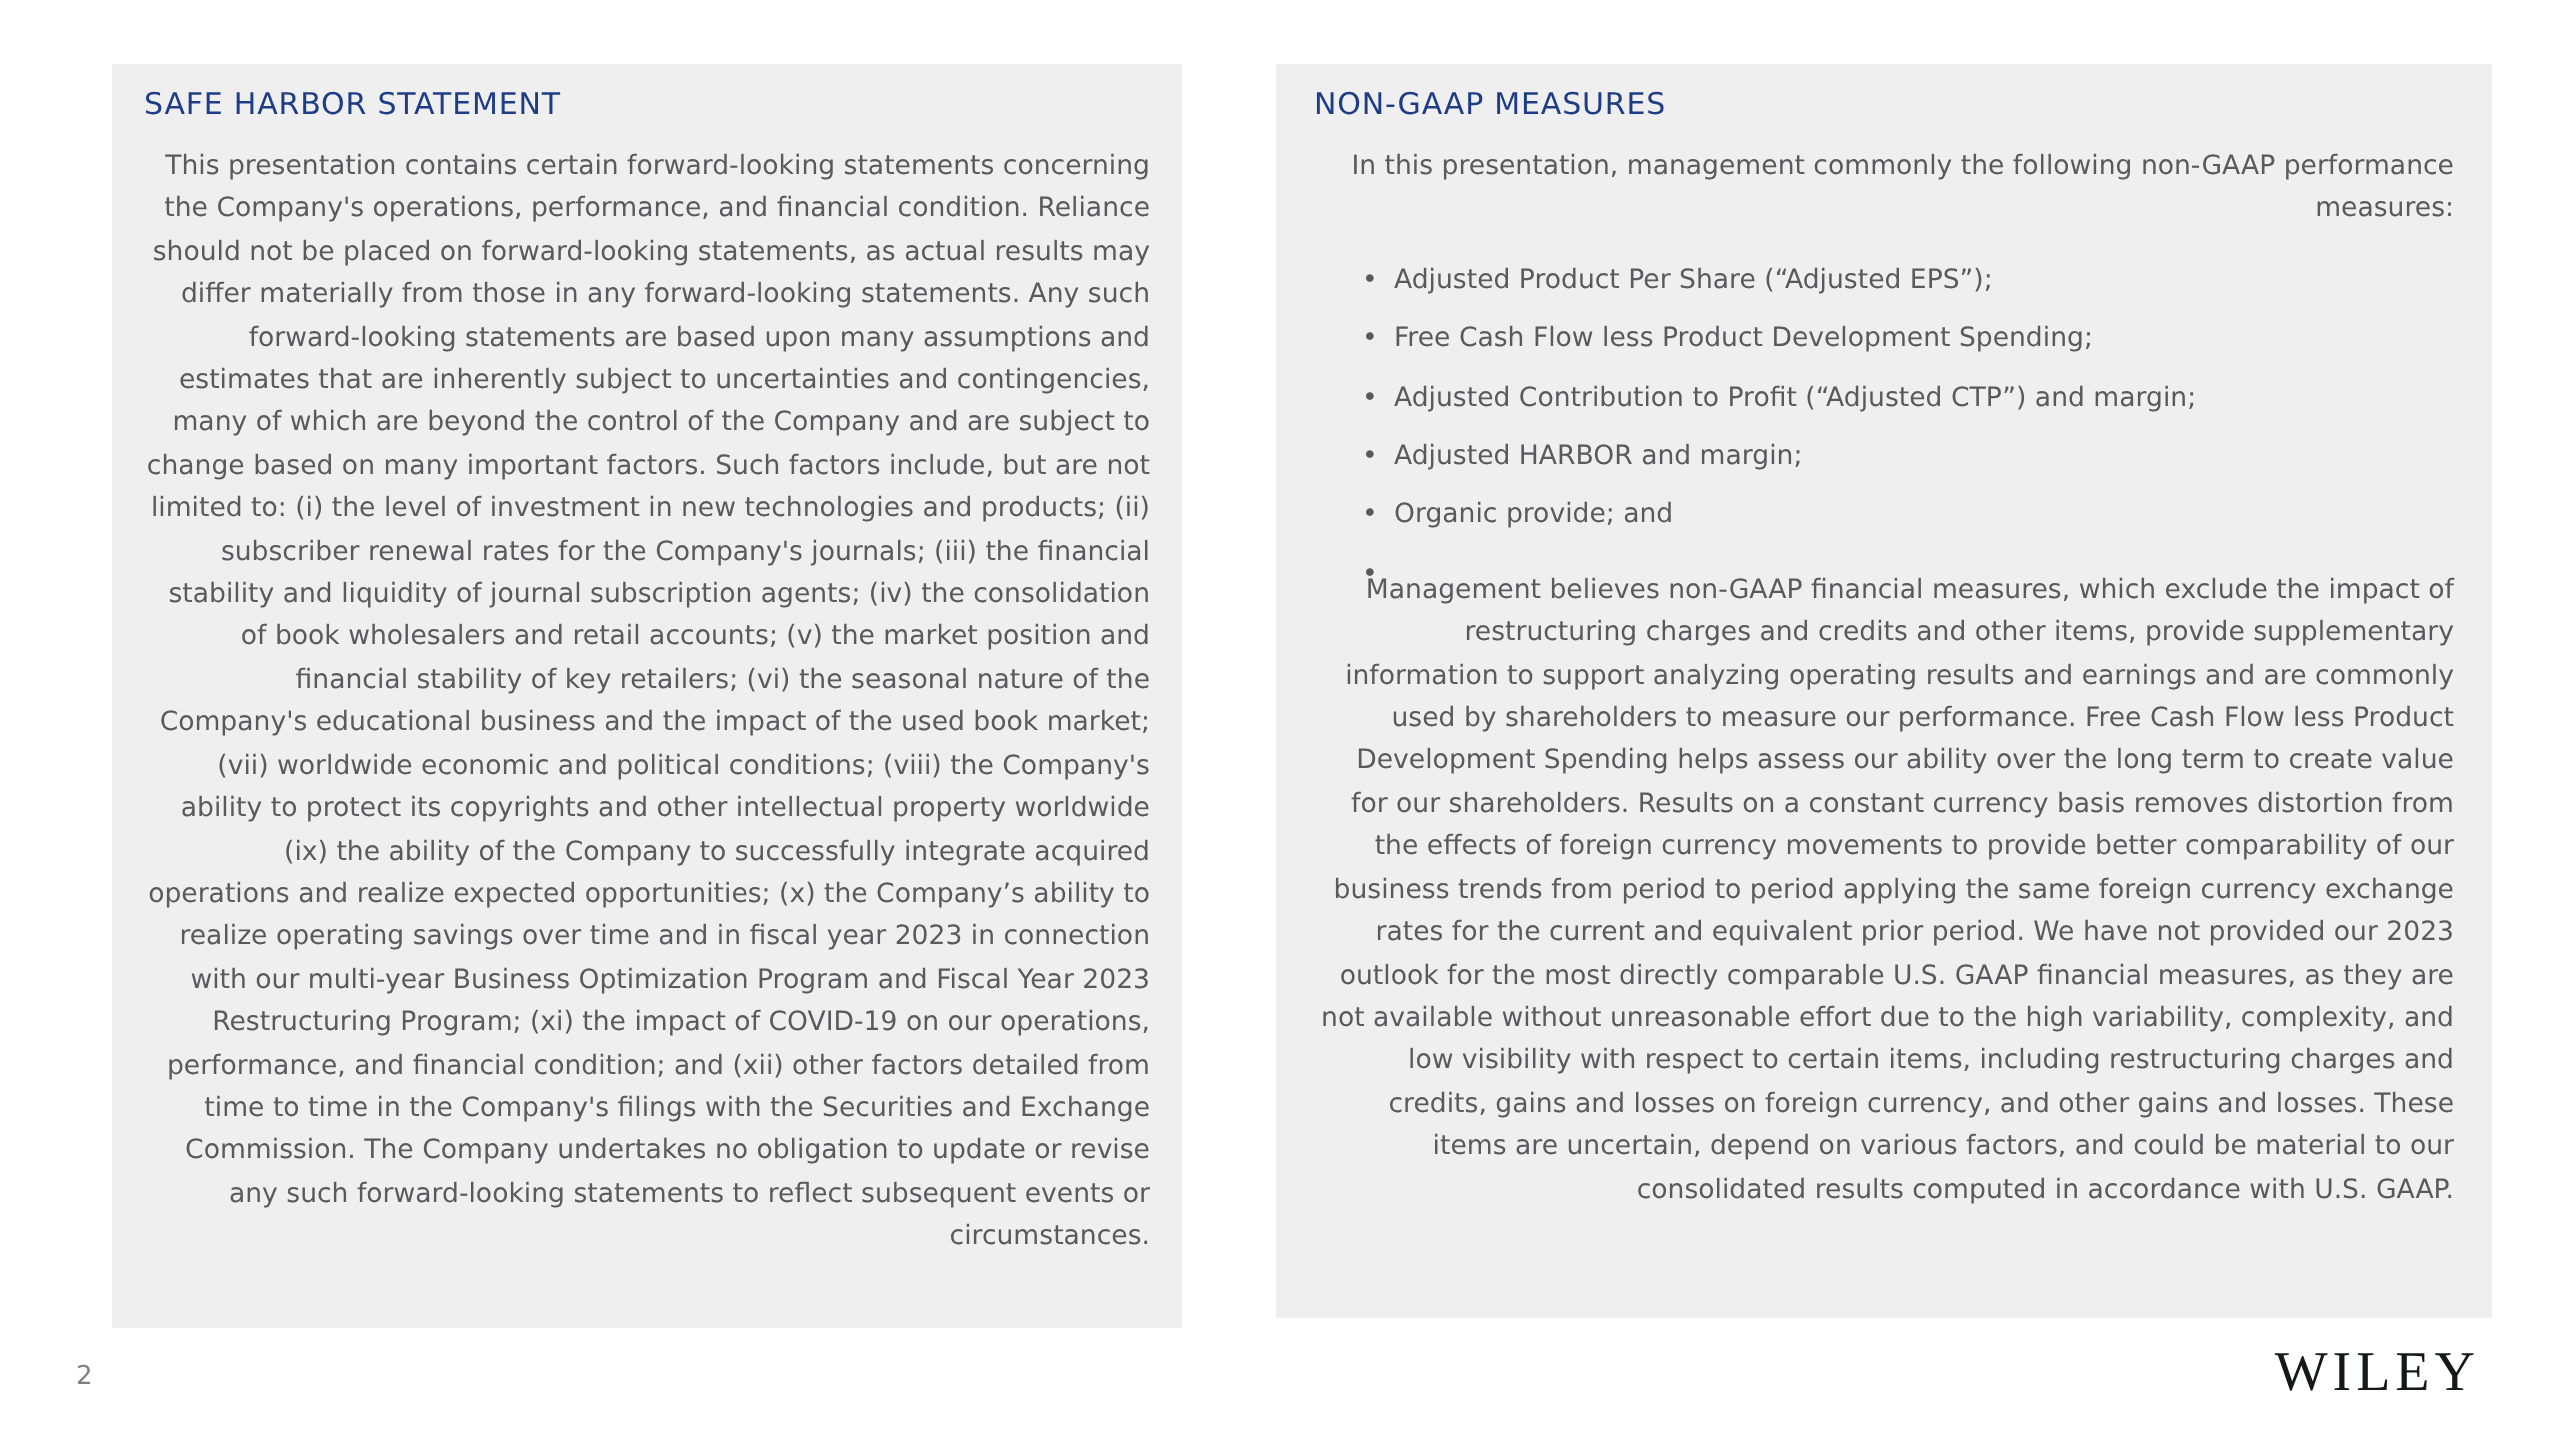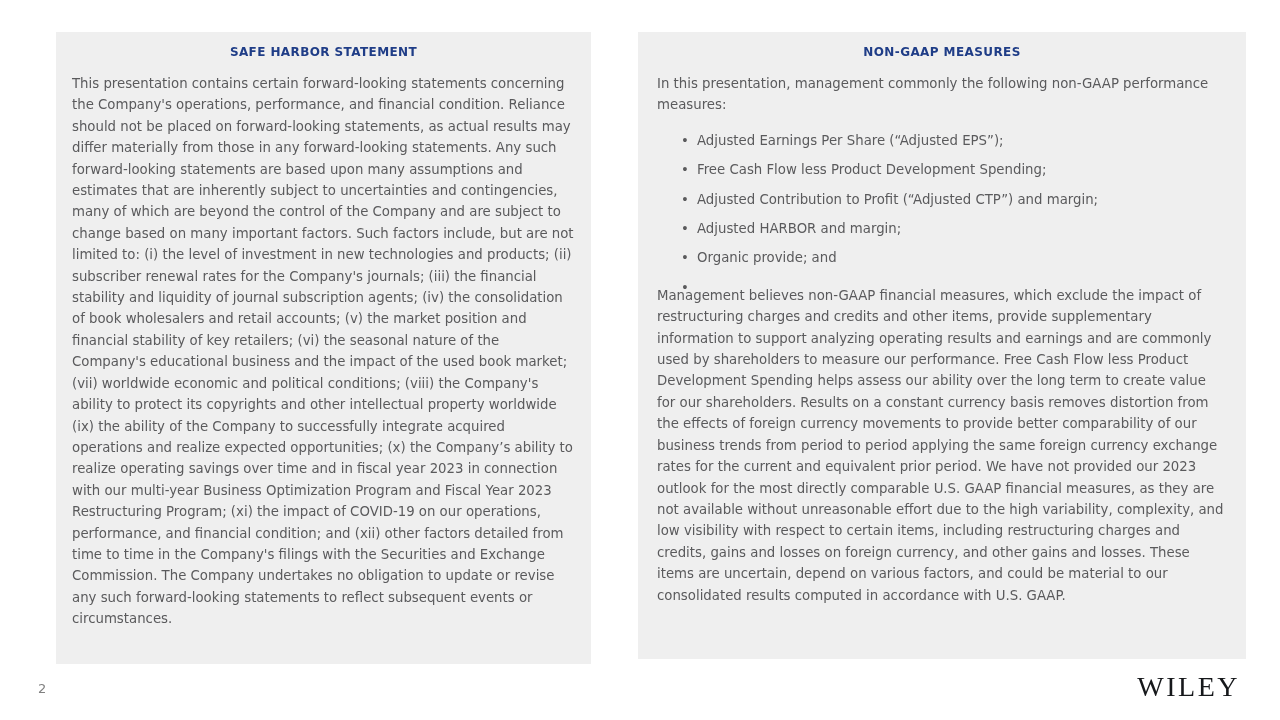--- a/index.html
+++ b/index.html
@@ -31,33 +31,32 @@
     min-height:632px;
     padding:10px 16px 4px 16px;
   }
   .panel-right{
     left:638px;
     width:608px;
     min-height:627px;
     padding:10px 19px 10px 19px;
   }
   .panel h2{
-    font-size:12px;
-    font-weight:bold;
+    font-size:15px;
+    font-weight:normal;
     letter-spacing:.4px;
     color:var(--heading);
     line-height:20px;
     margin-bottom:11px;
-    text-align:center;
   }
   .body-text{
     font-size:13.3px;
     line-height:21.4px;
     color:var(--body);
-    text-align:left;
+    text-align:right;
   }
   .panel-right .intro{
     margin-bottom:14px;
   }
   ul.measures{
     list-style:none;
     margin:0 0 16px 0;
   }
   ul.measures li{
     position:relative;
@@ -95,21 +94,21 @@
 
   <section class="panel panel-left">
     <h2>SAFE HARBOR STATEMENT</h2>
     <p class="body-text">This presentation contains certain forward-looking statements concerning the Company's operations, performance, and financial condition. Reliance should not be placed on forward-looking statements, as actual results may differ materially from those in any forward-looking statements. Any such forward-looking statements are based upon many assumptions and estimates that are inherently subject to uncertainties and contingencies, many of which are beyond the control of the Company and are subject to change based on many important factors. Such factors include, but are not limited to: (i) the level of investment in new technologies and products; (ii) subscriber renewal rates for the Company's journals; (iii) the financial stability and liquidity of journal subscription agents; (iv) the consolidation of book wholesalers and retail accounts; (v) the market position and financial stability of key retailers; (vi) the seasonal nature of the Company's educational business and the impact of the used book market; (vii) worldwide economic and political conditions; (viii) the Company's ability to protect its copyrights and other intellectual property worldwide (ix) the ability of the Company to successfully integrate acquired operations and realize expected opportunities; (x) the Company’s ability to realize operating savings over time and in fiscal year 2023 in connection with our multi-year Business Optimization Program and Fiscal Year 2023 Restructuring Program; (xi) the impact of COVID-19 on our operations, performance, and financial condition; and (xii) other factors detailed from time to time in the Company's filings with the Securities and Exchange Commission. The Company undertakes no obligation to update or revise any such forward-looking statements to reflect subsequent events or circumstances.</p>
   </section>
 
   <section class="panel panel-right">
     <h2>NON-GAAP MEASURES</h2>
     <p class="body-text intro">In this presentation, management commonly the following non-GAAP performance measures:</p>
     <ul class="measures">
-      <li><span class="bullet-dot">•</span><span>Adjusted Earnings Per Share (“Adjusted EPS”);</span></li>
+      <li><span class="bullet-dot">•</span><span>Adjusted Product Per Share (“Adjusted EPS”);</span></li>
       <li><span class="bullet-dot">•</span><span>Free Cash Flow less Product Development Spending;</span></li>
       <li><span class="bullet-dot">•</span><span>Adjusted Contribution to Profit (“Adjusted CTP”) and margin;</span></li>
       <li><span class="bullet-dot">•</span><span>Adjusted HARBOR and margin;</span></li>
       <li><span class="bullet-dot">•</span><span>Organic provide; and</span></li>
       <li><span class="bullet-dot">•</span></li>
     </ul>
     <p class="body-text">Management believes non-GAAP financial measures, which exclude the impact of restructuring charges and credits and other items, provide supplementary information to support analyzing operating results and earnings and are commonly used by shareholders to measure our performance. Free Cash Flow less Product Development Spending helps assess our ability over the long term to create value for our shareholders. Results on a constant currency basis removes distortion from the effects of foreign currency movements to provide better comparability of our business trends from period to period applying the same foreign currency exchange rates for the current and equivalent prior period. We have not provided our 2023 outlook for the most directly comparable U.S. GAAP financial measures, as they are not available without unreasonable effort due to the high variability, complexity, and low visibility with respect to certain items, including restructuring charges and credits, gains and losses on foreign currency, and other gains and losses. These items are uncertain, depend on various factors, and could be material to our consolidated results computed in accordance with U.S. GAAP.</p>
   </section>
 
   <div class="page-number">2</div>

